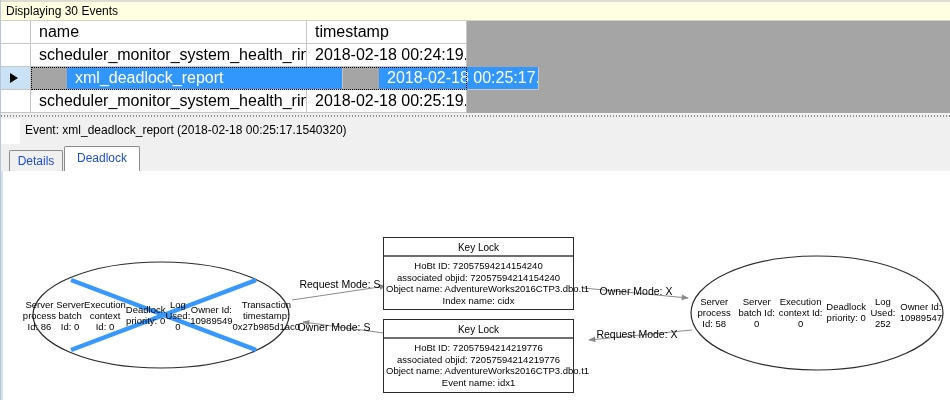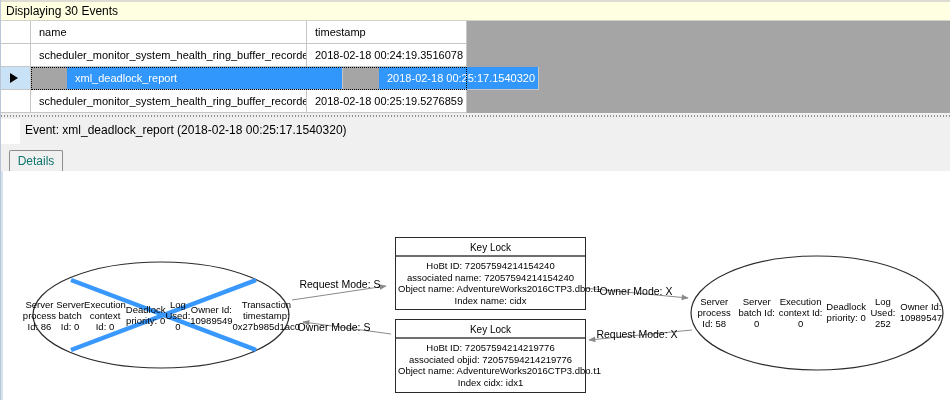--- a/index.html
+++ b/index.html
@@ -3,44 +3,44 @@
 <meta charset="utf-8">
 <style>
   * { margin:0; padding:0; box-sizing:border-box; }
   body { font-family:"Liberation Sans", sans-serif; background:#fff; }
   .screen{ position:relative; width:950px; height:400px; overflow:hidden; background:#fff; border-left:1px solid #b9c6d6;padding-left:12px;}
   .top-strip{ position:absolute; left:0; top:0; width:950px; height:2px; background:#dcdcd2;}
   .info-bar{ position:absolute; left:0; top:2px; width:950px; height:19px; background:#ffffe1; border-bottom:1px solid #d2d2c8; font-size:12px; color:#000; line-height:18px; padding-left:5px;}
   
   .grid-section{ position:absolute; left:0; top:21px; width:950px; height:92px; background:#a5a5a5;}
   .grid-row{ display:flex; height:23px; position:relative;}
-  .cell{ background:#fff; border-right:1px solid #c6c6c6; border-bottom:1px solid #c6c6c6; font-size:11px; color:#000; line-height:22px; padding-left:8px; white-space:nowrap; overflow:hidden;}
+  .cell{ background:#fff; border-right:1px solid #c6c6c6; border-bottom:1px solid #c6c6c6; font-size:16px; color:#000; line-height:22px; padding-left:8px; white-space:nowrap; overflow:hidden;}
   .gutter{ width:30px; padding-left:0; position:relative;}
   .c-name{ width:276px;}
   .c-ts{ width:160px;}
   .hdr .cell{ background:#fff; }
   .sel .c-name, .sel .c-ts{ background:#3297fd; color:#fff;margin-left:36px;}
   .sel .gutter{ background:#c9e2f6;}
   .row-arrow{ position:absolute; left:9px; top:6px; width:0; height:0; border-left:8px solid #000; border-top:5px solid transparent; border-bottom:5px solid transparent;}
   .focus-rect{ position:absolute; left:30px; top:0; width:436px; height:23px; border:1px dotted #000; pointer-events:none;}
   
   .splitter{ position:absolute; left:0; top:113px; width:950px; height:6px; background:#efefef;
     background-image:repeating-linear-gradient(90deg,#8f8f8f 0 1px, #efefef 1px 3px); background-size:100% 2px; background-position:0 2px; background-repeat:no-repeat;}
   .event-line{ position:absolute; left:0; top:119px; width:950px; height:25px; background:#f0f0f0; font-size:12px; color:#000; padding:4px 0 0 5px;margin-left:19px;}
   .tabstrip{ position:absolute; left:0; top:144px; width:950px; height:27px; background:#f0f0f0;}
-  .tab{ position:absolute; font-size:12px; color:#0f766e; text-align:center; border:1px solid #8c8c8c; border-bottom:none; border-radius:2px 2px 0 0; cursor:default;}
+  .tab{ position:absolute; font-size:12px; color:#1d4ed8; text-align:center; border:1px solid #8c8c8c; border-bottom:none; border-radius:2px 2px 0 0; cursor:default;}
   .tab-details{ left:8px; top:6px; width:54px; height:21px; background:#f0f0f0; line-height:20px;}
   .tab-deadlock{ left:63px; top:2px; width:76px; height:25px; background:#fff; line-height:23px; z-index:3;}
   
   .content{ position:absolute; left:0; top:171px; width:950px; height:229px; background:#fff; border-left:2px solid #d6e2ee;}
   .content svg{ position:absolute; left:0; top:0;}
   .proc-text{ position:absolute; display:flex; flex-direction:row; justify-content:center; align-items:center; font-size:9.5px; line-height:11px; color:#000; text-align:center; pointer-events:none; z-index:2;}
   .proc-left{ left:30px; top:94px; width:257px; height:100px;}
   .proc-right{ left:688px; top:85px; width:252px; height:112px;}
-  .lockbox{ position:absolute; left:392px; width:191px; background:#fff; border:1px solid #2b2b2b; z-index:2; text-align:center; color:#000;}
+  .lockbox{ position:absolute; left:380px; width:191px; background:#fff; border:1px solid #2b2b2b; z-index:2; text-align:center; color:#000;}
   .lockbox .lb-title{ font-size:10px; line-height:19px; height:19px; border-bottom:2px solid #6e6e6e;}
   .lockbox .lb-body{ padding:3px 2px 4px; font-size:9.5px; line-height:11.5px; white-space:nowrap;}
   .lock-top{ top:66px; height:73px;}
   .lock-bottom{ top:148px; height:74px;}
   .edge-label{ font-size:10.5px; fill:#000;}
 </style>
 </head>
 <body>
 
 <div class="screen">
@@ -77,20 +77,21 @@
   </div>
 
   <div class="splitter"></div>
 
   <div class="event-line">
     <span>Event: xml_deadlock_report (2018-02-18 00:25:17.1540320)</span>
   </div>
 
   <div class="tabstrip">
     <div class="tab tab-details">Details</div>
+    <div class="tab tab-deadlock">Deadlock</div>
   </div>
 
   <div class="content">
     <svg width="948" height="229" viewBox="0 0 948 229">
       <defs>
         <marker id="arr" viewBox="0 0 10 10" refX="9" refY="5" markerWidth="8" markerHeight="7" orient="auto">
           <path d="M0,1 L10,5 L0,9 z" fill="#8a8a8a"></path>
         </marker>
       </defs>
 
@@ -129,29 +130,29 @@
       <div>Execution context Id: 0</div>
       <div>Deadlock priority: 0</div>
       <div>Log Used: 252</div>
       <div>Owner Id: 10989547</div>
     </div>
 
     <div class="lockbox lock-top">
       <div class="lb-title">Key Lock</div>
       <div class="lb-body">
         <div>HoBt ID: 72057594214154240</div>
-        <div>associated name: 72057594214154240</div>
+        <div>associated objid: 72057594214154240</div>
         <div>Object name: AdventureWorks2016CTP3.dbo.t1</div>
         <div>Index name: cidx</div>
       </div>
     </div>
 
     <div class="lockbox lock-bottom">
       <div class="lb-title">Key Lock</div>
       <div class="lb-body">
         <div>HoBt ID: 72057594214219776</div>
         <div>associated objid: 72057594214219776</div>
         <div>Object name: AdventureWorks2016CTP3.dbo.t1</div>
-        <div>Index cidx: idx1</div>
+        <div>Event name: idx1</div>
       </div>
     </div>
   </div>
 </div>
 
 </body></html>

